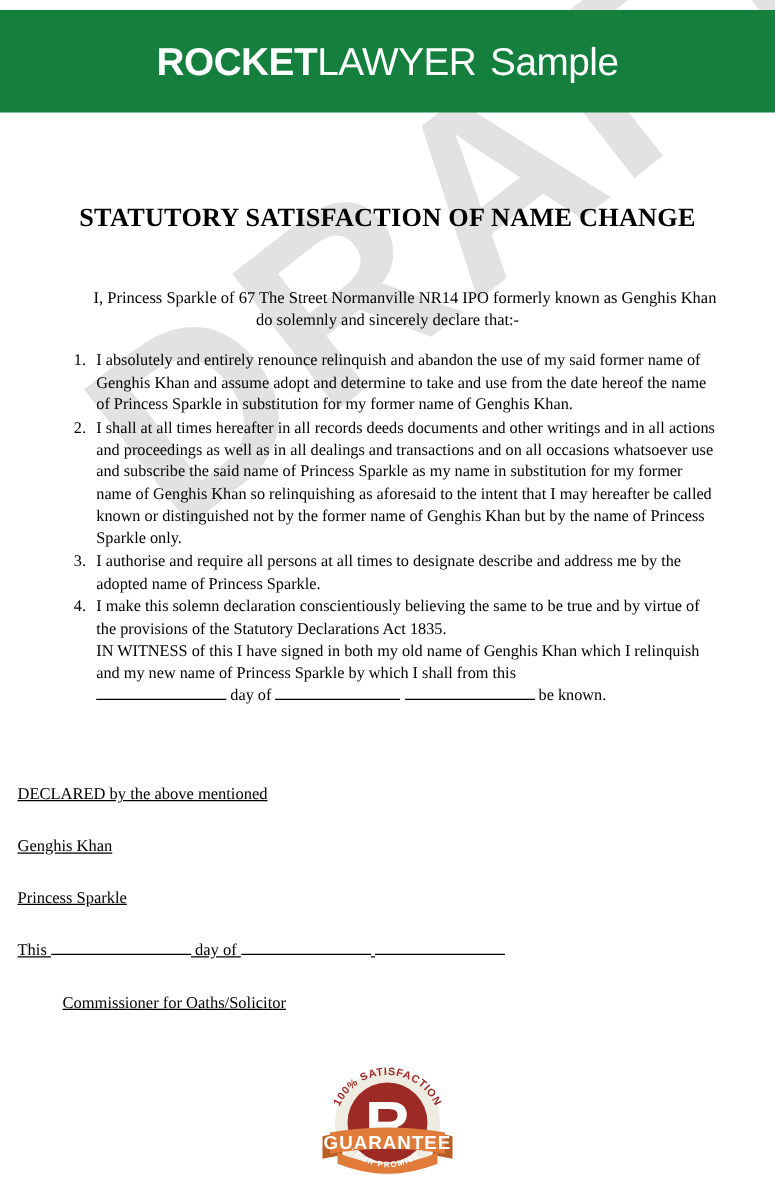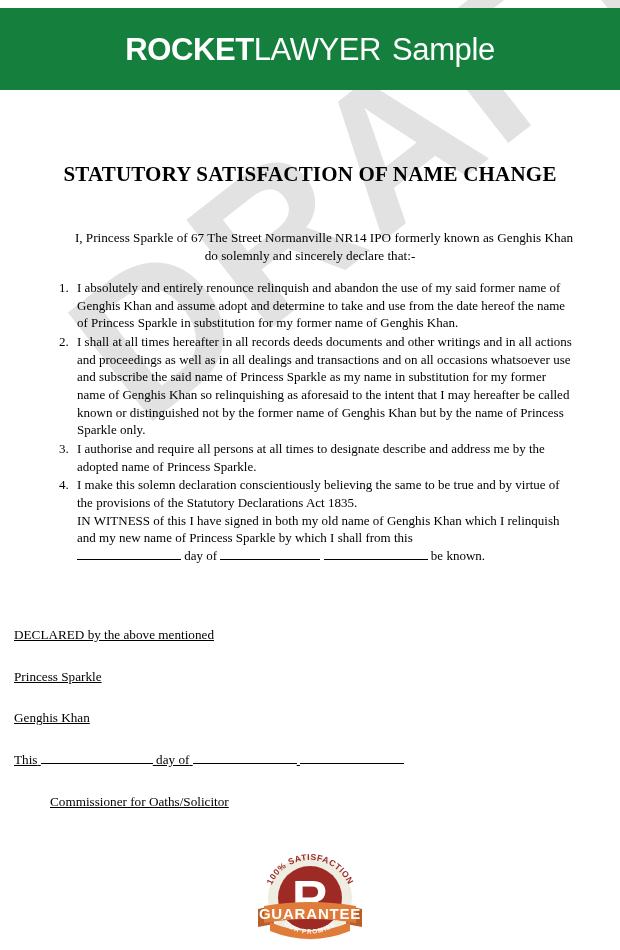--- a/index.html
+++ b/index.html
@@ -187,22 +187,22 @@
         <span>day of</span>
         <span class="blank blank-w2"></span>
         <span class="blank blank-w3"></span>
         <span>be known.</span>
       </span>
     </li>
   </ol>
 
   <div class="sig-block">
     <div class="sig-line">DECLARED by the above mentioned</div>
+    <div class="sig-line">Genghis Khan</div>
     <div class="sig-line">Princess Sparkle</div>
-    <div class="sig-line">Genghis Khan</div>
     <div class="sig-line">
       <span>This</span>
       <span class="blank sb1"></span>
       <span>day of</span>
       <span class="blank sb2"></span>
       <span class="blank sb3"></span>
     </div>
     <div class="sig-line">Commissioner for Oaths/Solicitor</div>
   </div>
 

